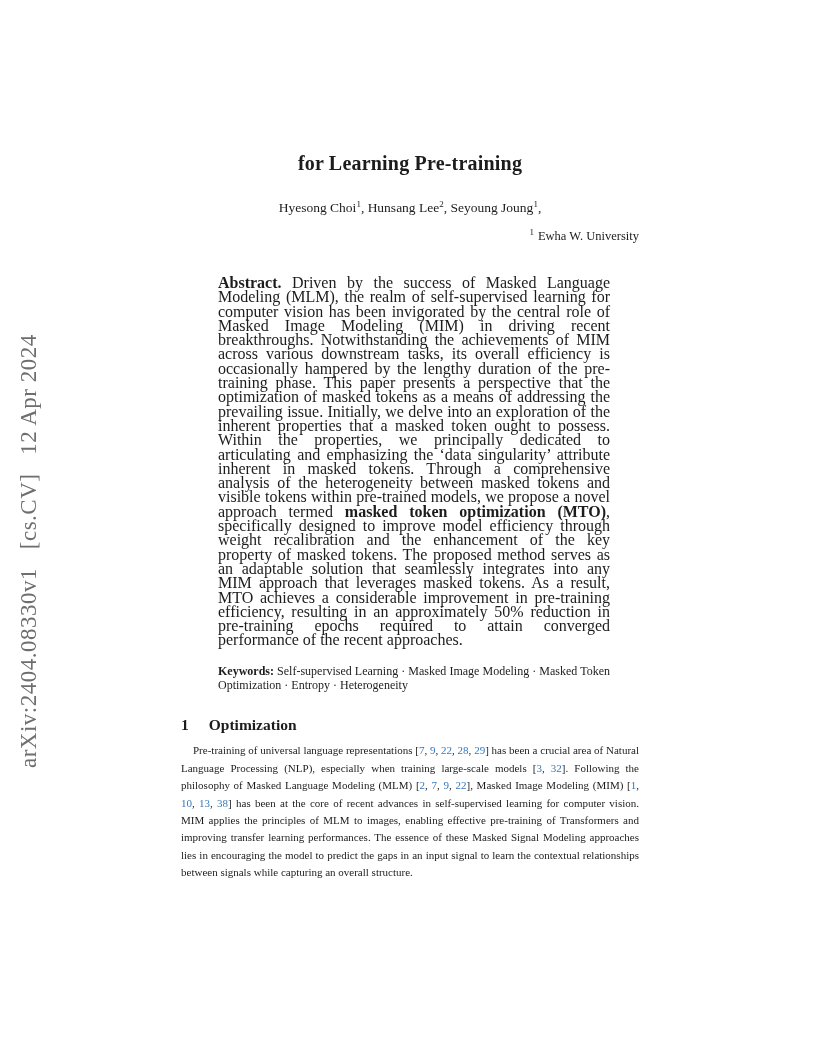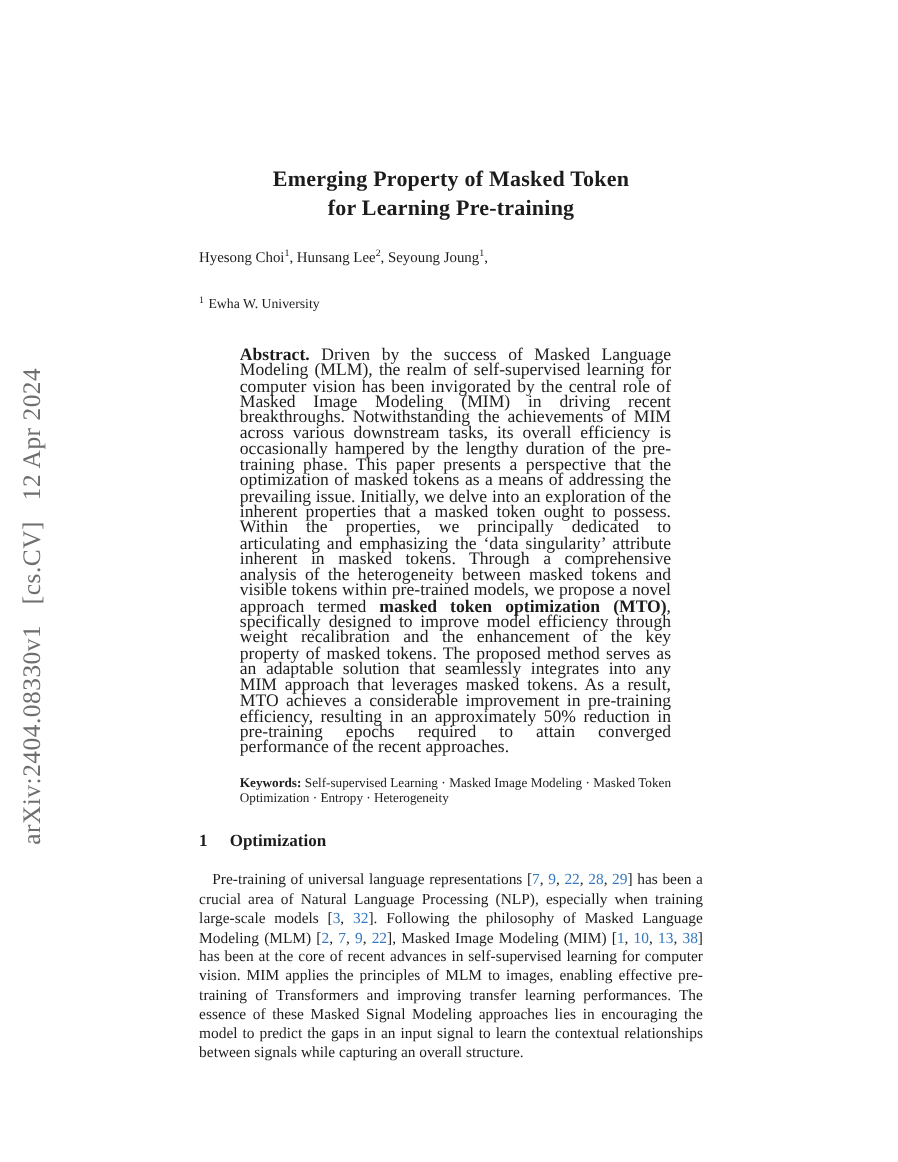--- a/index.html
+++ b/index.html
@@ -13,55 +13,54 @@
     writing-mode:vertical-rl;transform:rotate(180deg);
     font-size:23px;color:#6e6e6e;white-space:pre;
     text-align:center;letter-spacing:0.5px;
   }
   .content{position:absolute;left:181px;top:0;width:458px;}
   .title{
     margin-top:150px;text-align:center;font-weight:bold;
     font-size:20px;line-height:26px;letter-spacing:0.2px;
   }
   .authors{
-    margin-top:23px;text-align:left;font-size:13.5px;line-height:17px;
+    margin-top:23px;text-align:center;font-size:13.5px;line-height:17px;
   }
   .authors sup,.affil sup{font-size:9px;line-height:0;}
-  .affils{margin-top:27px;text-align:left;font-size:12.5px;line-height:14px;}
+  .affils{margin-top:13px;text-align:right;font-size:12.5px;line-height:14px;}
   .affil sup{margin-right:4px;}
   .abstract-block{
     margin:33px auto 0 auto;width:392px;margin-left:37px;
     font-size:16px;line-height:14.3px;text-align:justify;
   }
   .keywords{
     margin:16px auto 0 auto;width:392px;margin-left:37px;
     font-size:12px;line-height:14.3px;text-align:justify;
   }
   .section-heading{
     margin-top:24px;font-size:15.5px;font-weight:bold;
     display:flex;align-items:baseline;
   }
   .section-heading .sec-num{margin-right:20px;}
   .body-par{
-    margin-top:18px;font-size:14px;line-height:17.4px;
+    margin-top:8px;font-size:11px;line-height:17.4px;
     text-align:justify;text-indent:12px;font-family:Liberation Serif, serif;
   }
   .cite{color:var(--cite-color,#3578be);text-decoration:none;cursor:pointer;}
   b{font-weight:bold;}
   sup{vertical-align:super;}
 </style>
 </head>
 <body>
 
 <div class="watermark">arXiv:2404.08330v1   [cs.CV]   12 Apr 2024</div>
 
 <div class="content">
 
   <div class="title">
-    <div>Emerging Property of Masked Token</div>
     <div>for Learning Pre-training</div>
   </div>
 
   <div class="authors">
     <div>Hyesong Choi<sup>1</sup>, Hunsang Lee<sup>2</sup>, Seyoung Joung<sup>1</sup>,</div>
   </div>
 
   <div class="affils">
     <div class="affil">
       <sup>1</sup><span>Ewha W. University</span>

